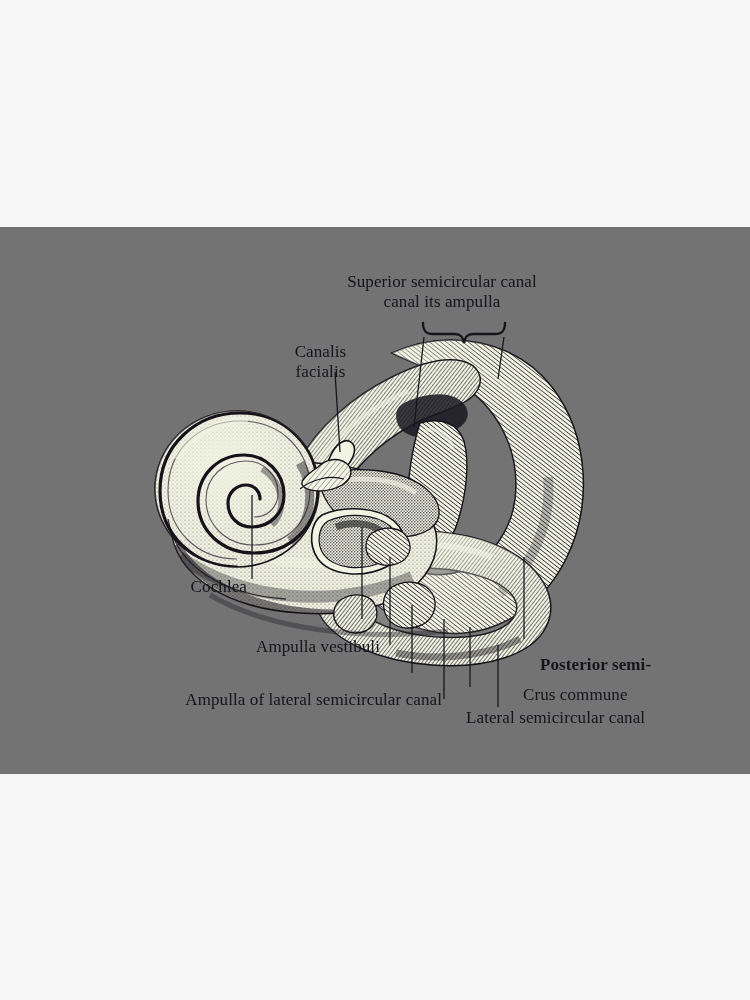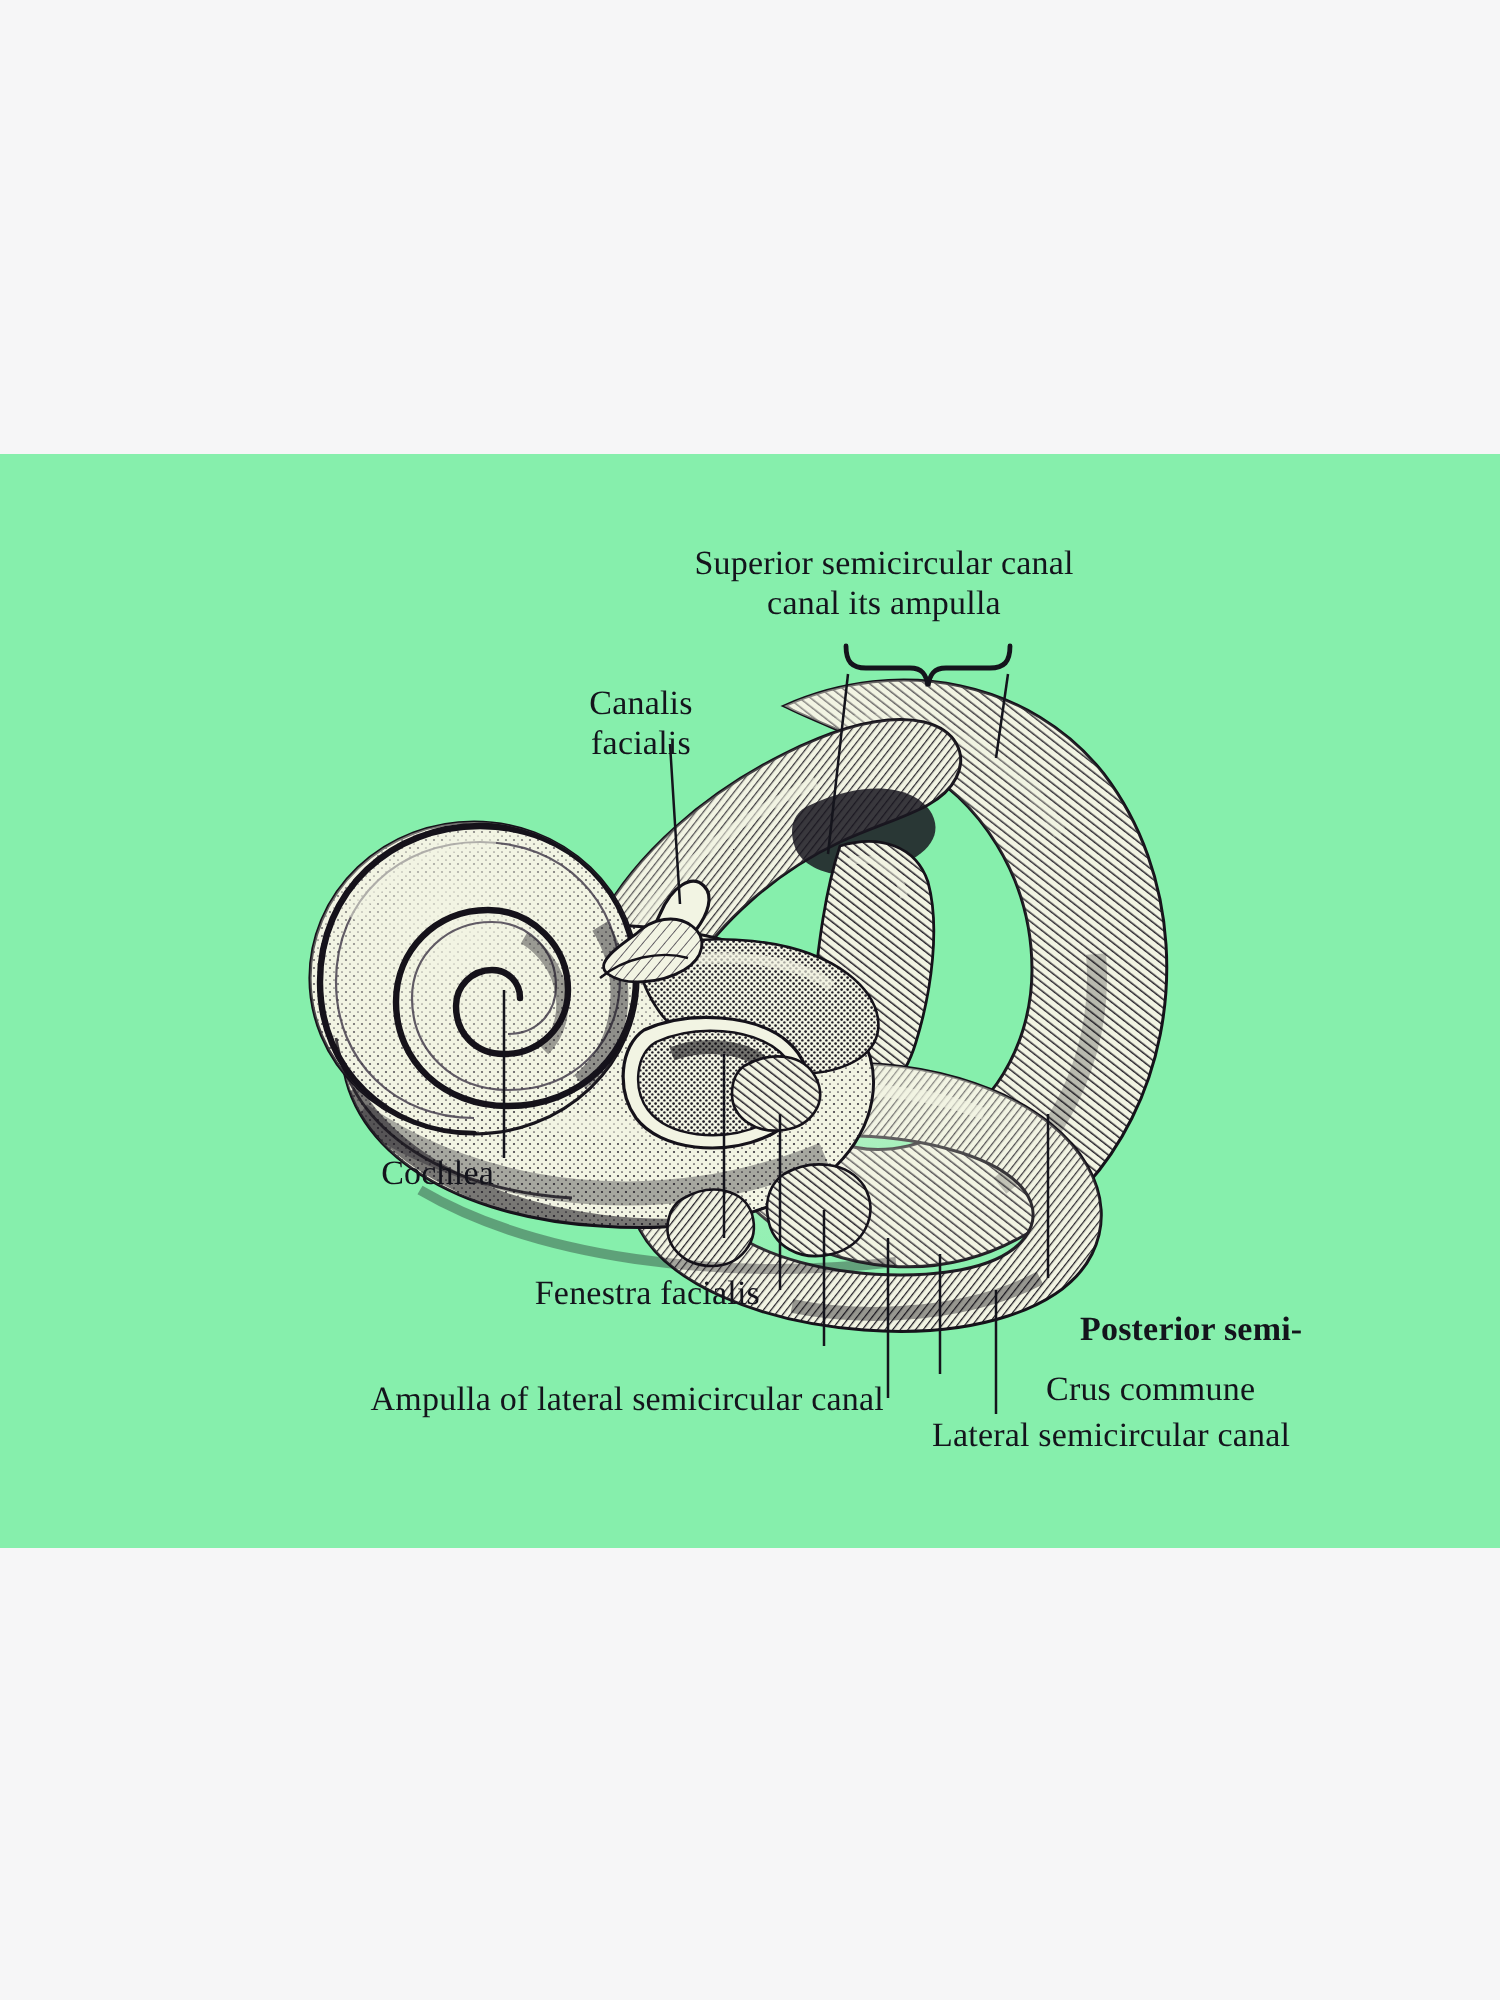--- a/index.html
+++ b/index.html
@@ -14,21 +14,21 @@
     background: #f6f6f7;
     overflow: hidden;
     font-family: "Liberation Serif", "DejaVu Serif", serif;
   }
   #plate {
     position: absolute;
     left: 0;
     top: 227px;
     width: 750px;
     height: 547px;
-    background: #86efac;
+    background: #737373;
   }
   #figure-layer {
     position: absolute;
     inset: 0;
   }
   #figure-layer svg {
     display: block;
     width: 750px;
     height: 547px;
   }
@@ -282,21 +282,21 @@
       <div>Superior semicircular canal</div>
       <div>canal its ampulla</div>
     </div>
 
     <div class="label center" id="lbl-canalis">
       <div>Canalis</div>
       <div>facialis</div>
     </div>
 
     <div class="label right" id="lbl-cochlea">Cochlea</div>
-    <div class="label right" id="lbl-fenestra-vest">Fenestra facialis</div>
+    <div class="label right" id="lbl-fenestra-vest">Ampulla vestibuli</div>
     <div class="label right" id="lbl-ampulla-lat">Ampulla of lateral semicircular canal</div>
 
     <div class="label left" id="lbl-posterior">
       <div>Posterior semi-</div>
     </div>
 
     <div class="label left" id="lbl-crus">Crus commune</div>
     <div class="label left" id="lbl-lateral">Lateral semicircular canal</div>
 
   </div>

